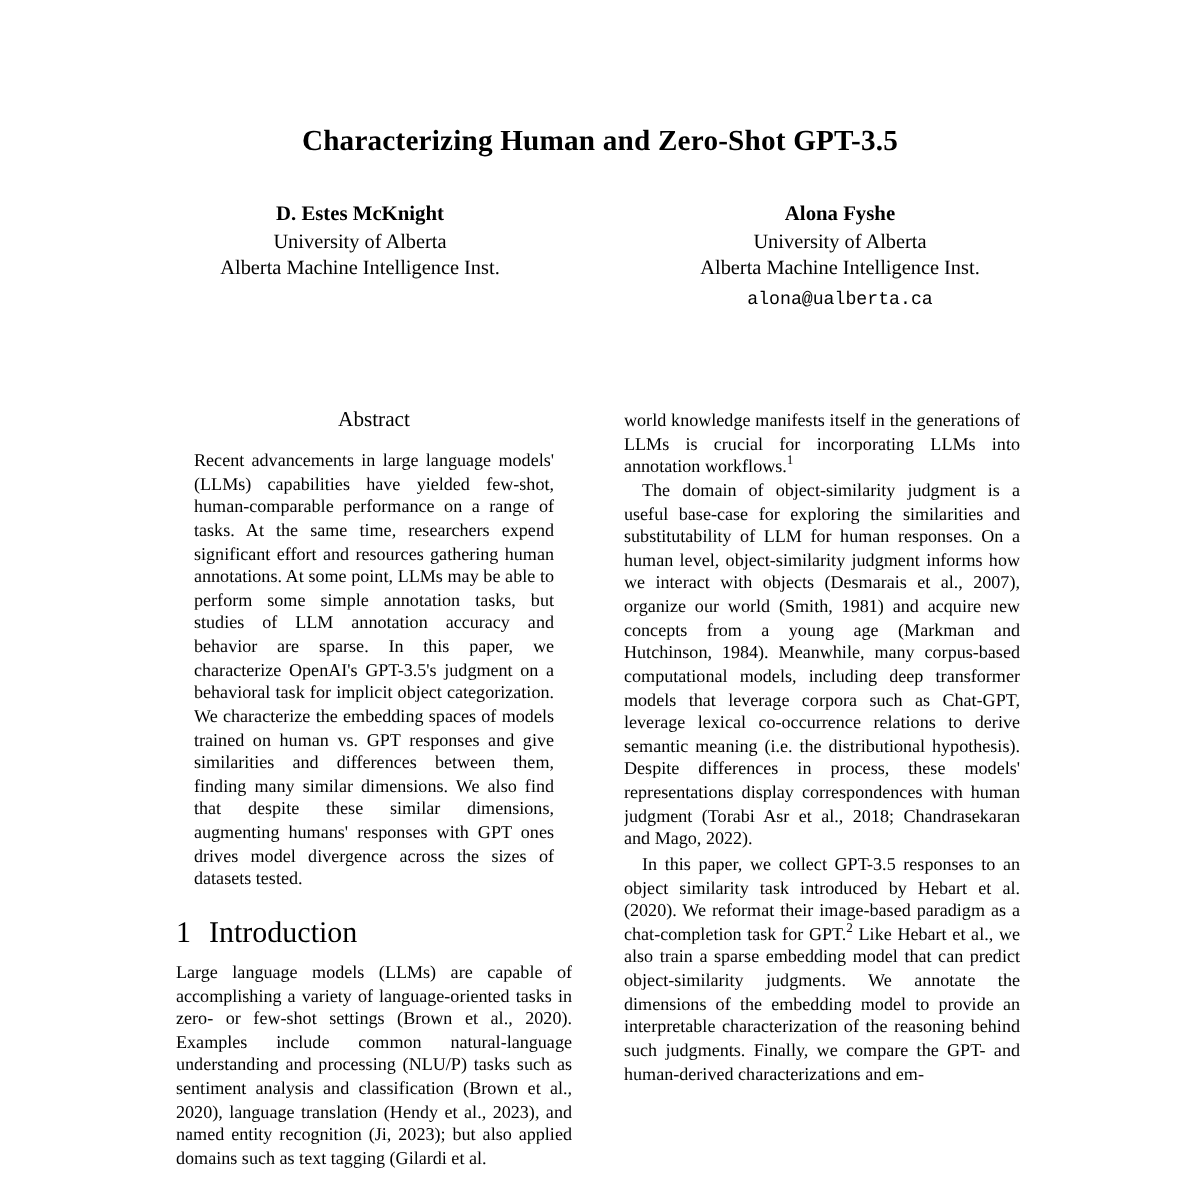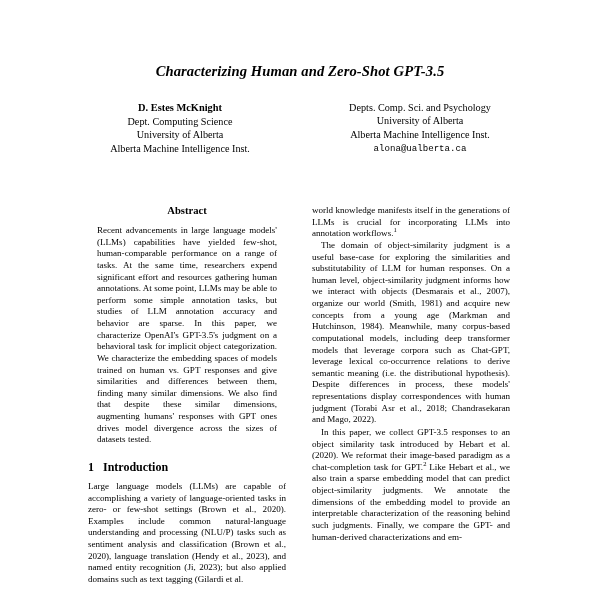--- a/index.html
+++ b/index.html
@@ -20,21 +20,20 @@
     width: 600px;
     height: 600px;
     overflow: hidden;
     background: #ffffff;
   }
 
   
   .title-block {
     padding-top: 62px;
     text-align: center;
-    font-style: italic;
   }
   .paper-title {
     font-size: 14.6px;
     font-weight: bold;
     line-height: 18.5px;
     letter-spacing: 0.1px;
     margin: 0;
   }
   .paper-title .tline { display: block; }
 
@@ -80,41 +79,41 @@
     width: 198px;
     height: 395px;
     overflow: hidden;
   }
   .col-left  { left: 88px; }
   .col-right { left: 312px; }
 
   .sec-abstract-head {
     text-align: center;
     font-size: 10.6px;
-    font-weight: bold;
+    font-weight: normal;
     line-height: 12px;
     margin: 0 0 8px 0;
   }
   .abstract-body {
     padding: 0 9px;
   }
   p.para {
     margin: 0;
     font-size: 9.05px;
     line-height: 11.62px;
     text-align: justify;
     text-justify: inter-word;
     hyphens: manual;
   }
   p.para.indent { text-indent: 9px; }
   p.para.gap    { margin-top: 1px; }
 
   .sec-head {
-    font-size: 12px;
-    font-weight: bold;
+    font-size: 15px;
+    font-weight: normal;
     line-height: 13px;
     margin: 15px 0 7px 0;
   }
   .sec-head .num { margin-right: 9px; }
 
   sup.fn {
     font-size: 6.6px;
     vertical-align: super;
     line-height: 0;
   }
@@ -127,27 +126,26 @@
   <div class="title-block">
     <h1 class="paper-title">
       <span class="tline">Characterizing Human and Zero-Shot GPT-3.5</span>
     </h1>
   </div>
 
   <div class="authors">
 
     <div class="author">
       <div class="author-name">D. Estes McKnight</div>
-      <div class="author-aff">Dept. Computing Science</div>
       <div class="author-aff">University of Alberta</div>
       <div class="author-aff">Alberta Machine Intelligence Inst.</div>
     </div>
 
     <div class="author">
-      <div class="author-aff">Depts. Comp. Sci. and Psychology</div>
+      <div class="author-name">Alona Fyshe</div>
       <div class="author-aff">University of Alberta</div>
       <div class="author-aff">Alberta Machine Intelligence Inst.</div>
       <div class="author-email">alona@ualberta.ca</div>
     </div>
 
   </div>
 
   <div class="columns">
 
     <div class="col col-left">

